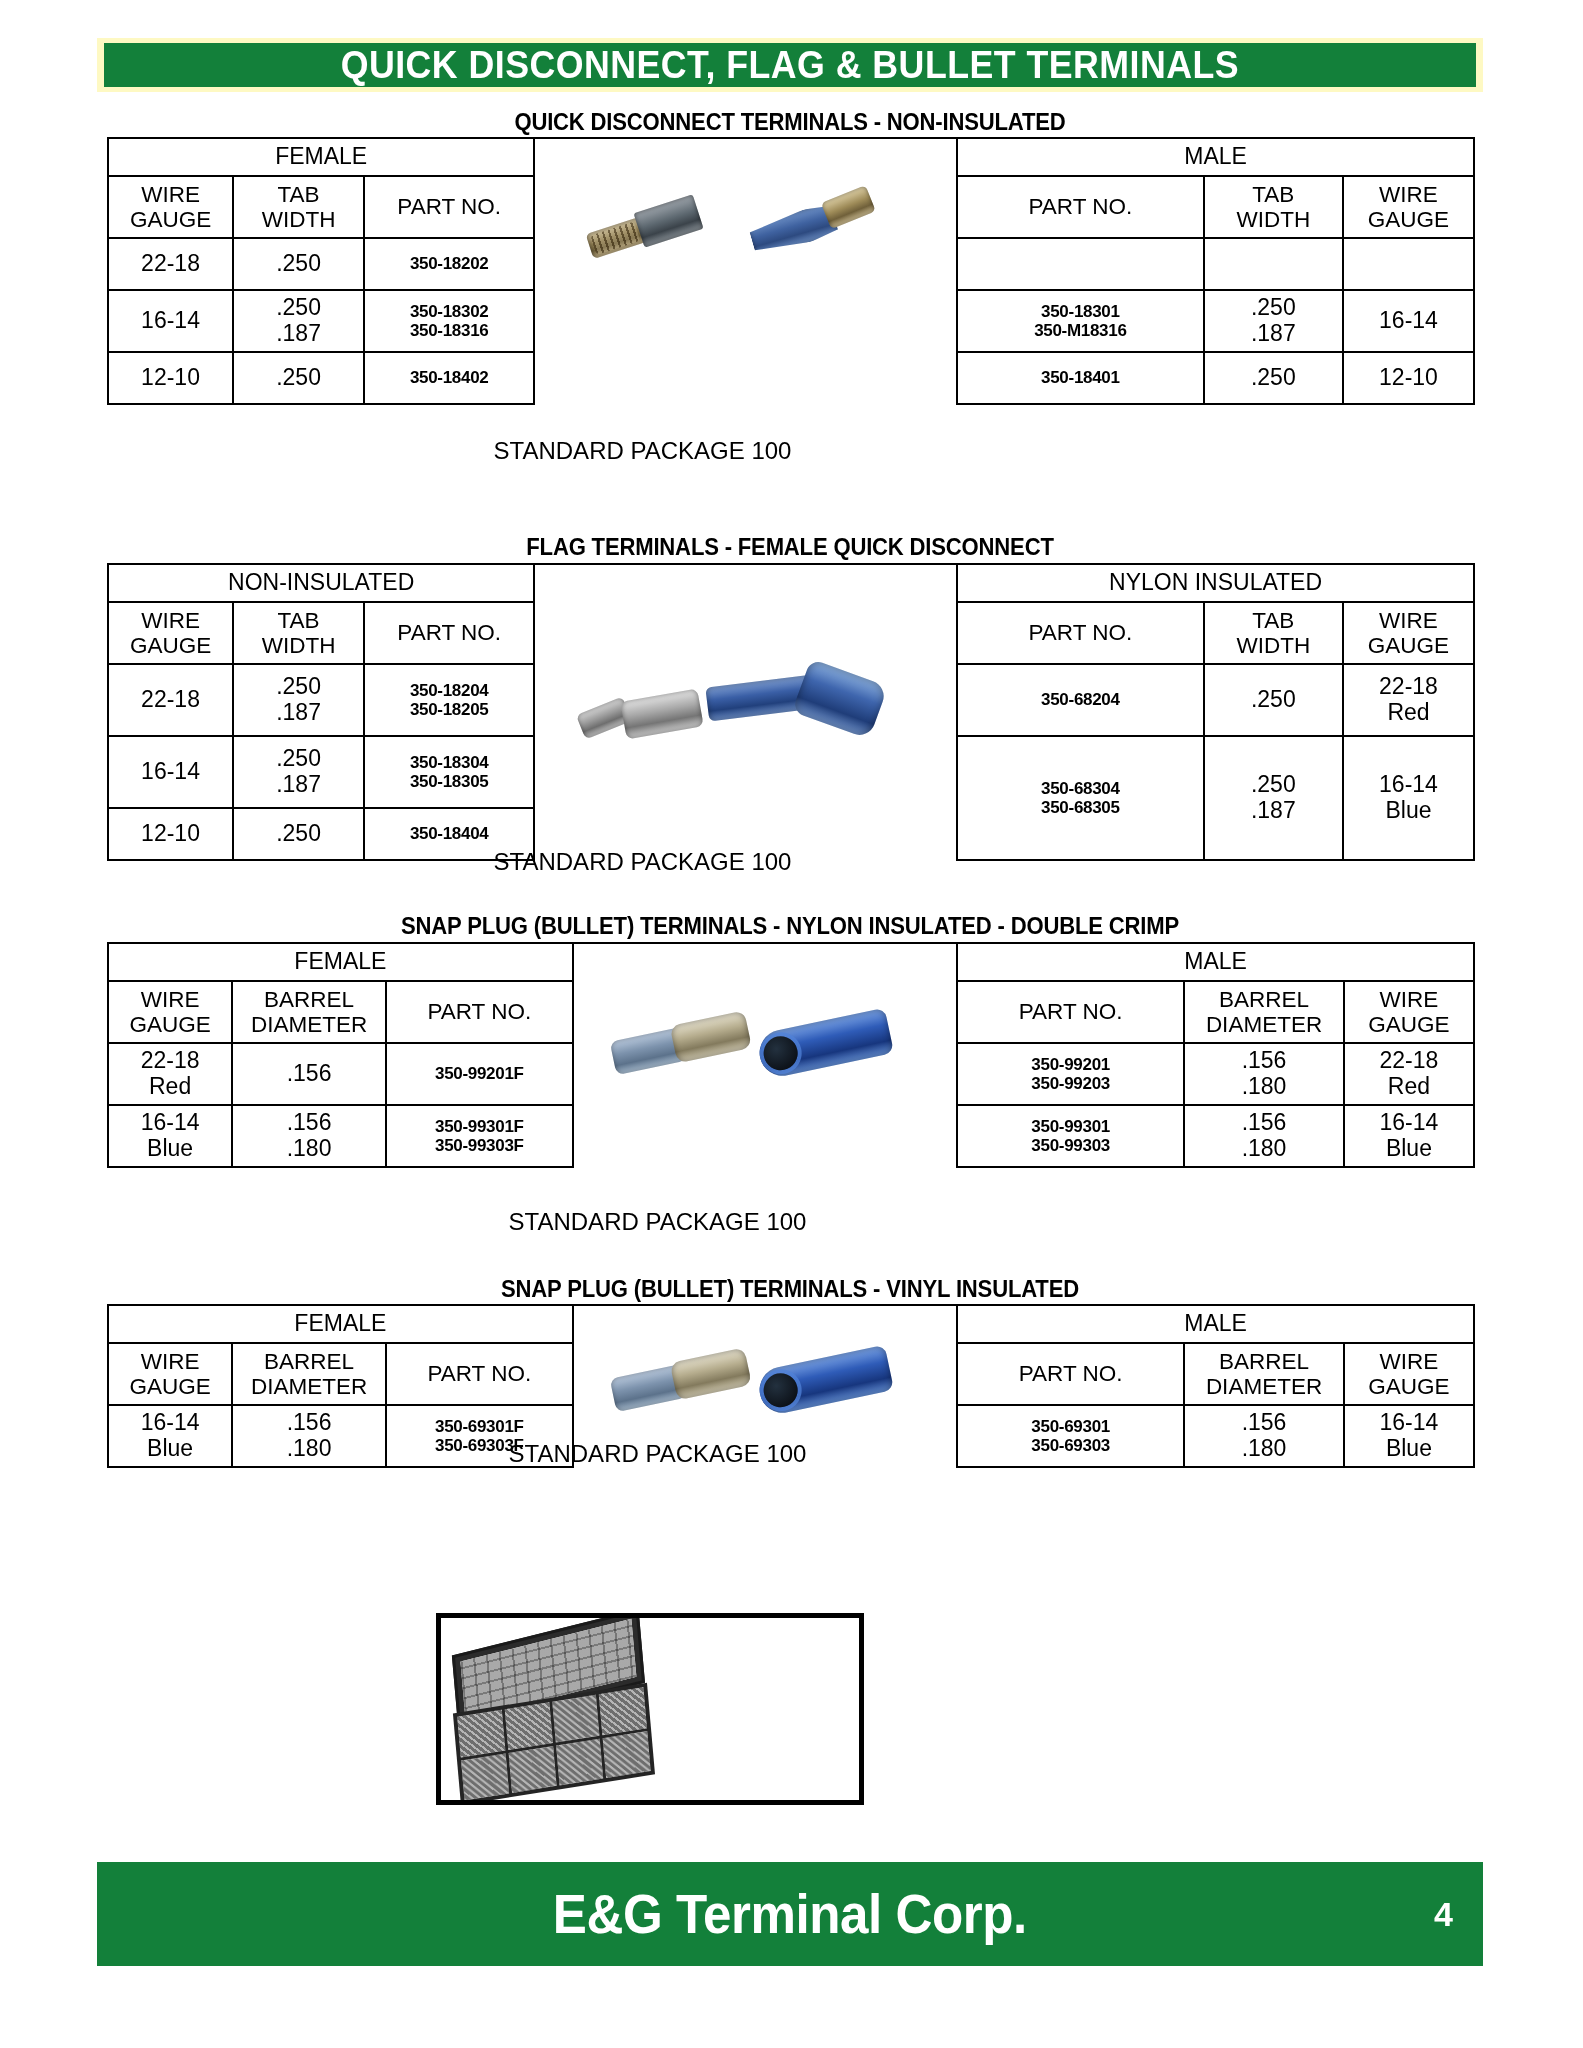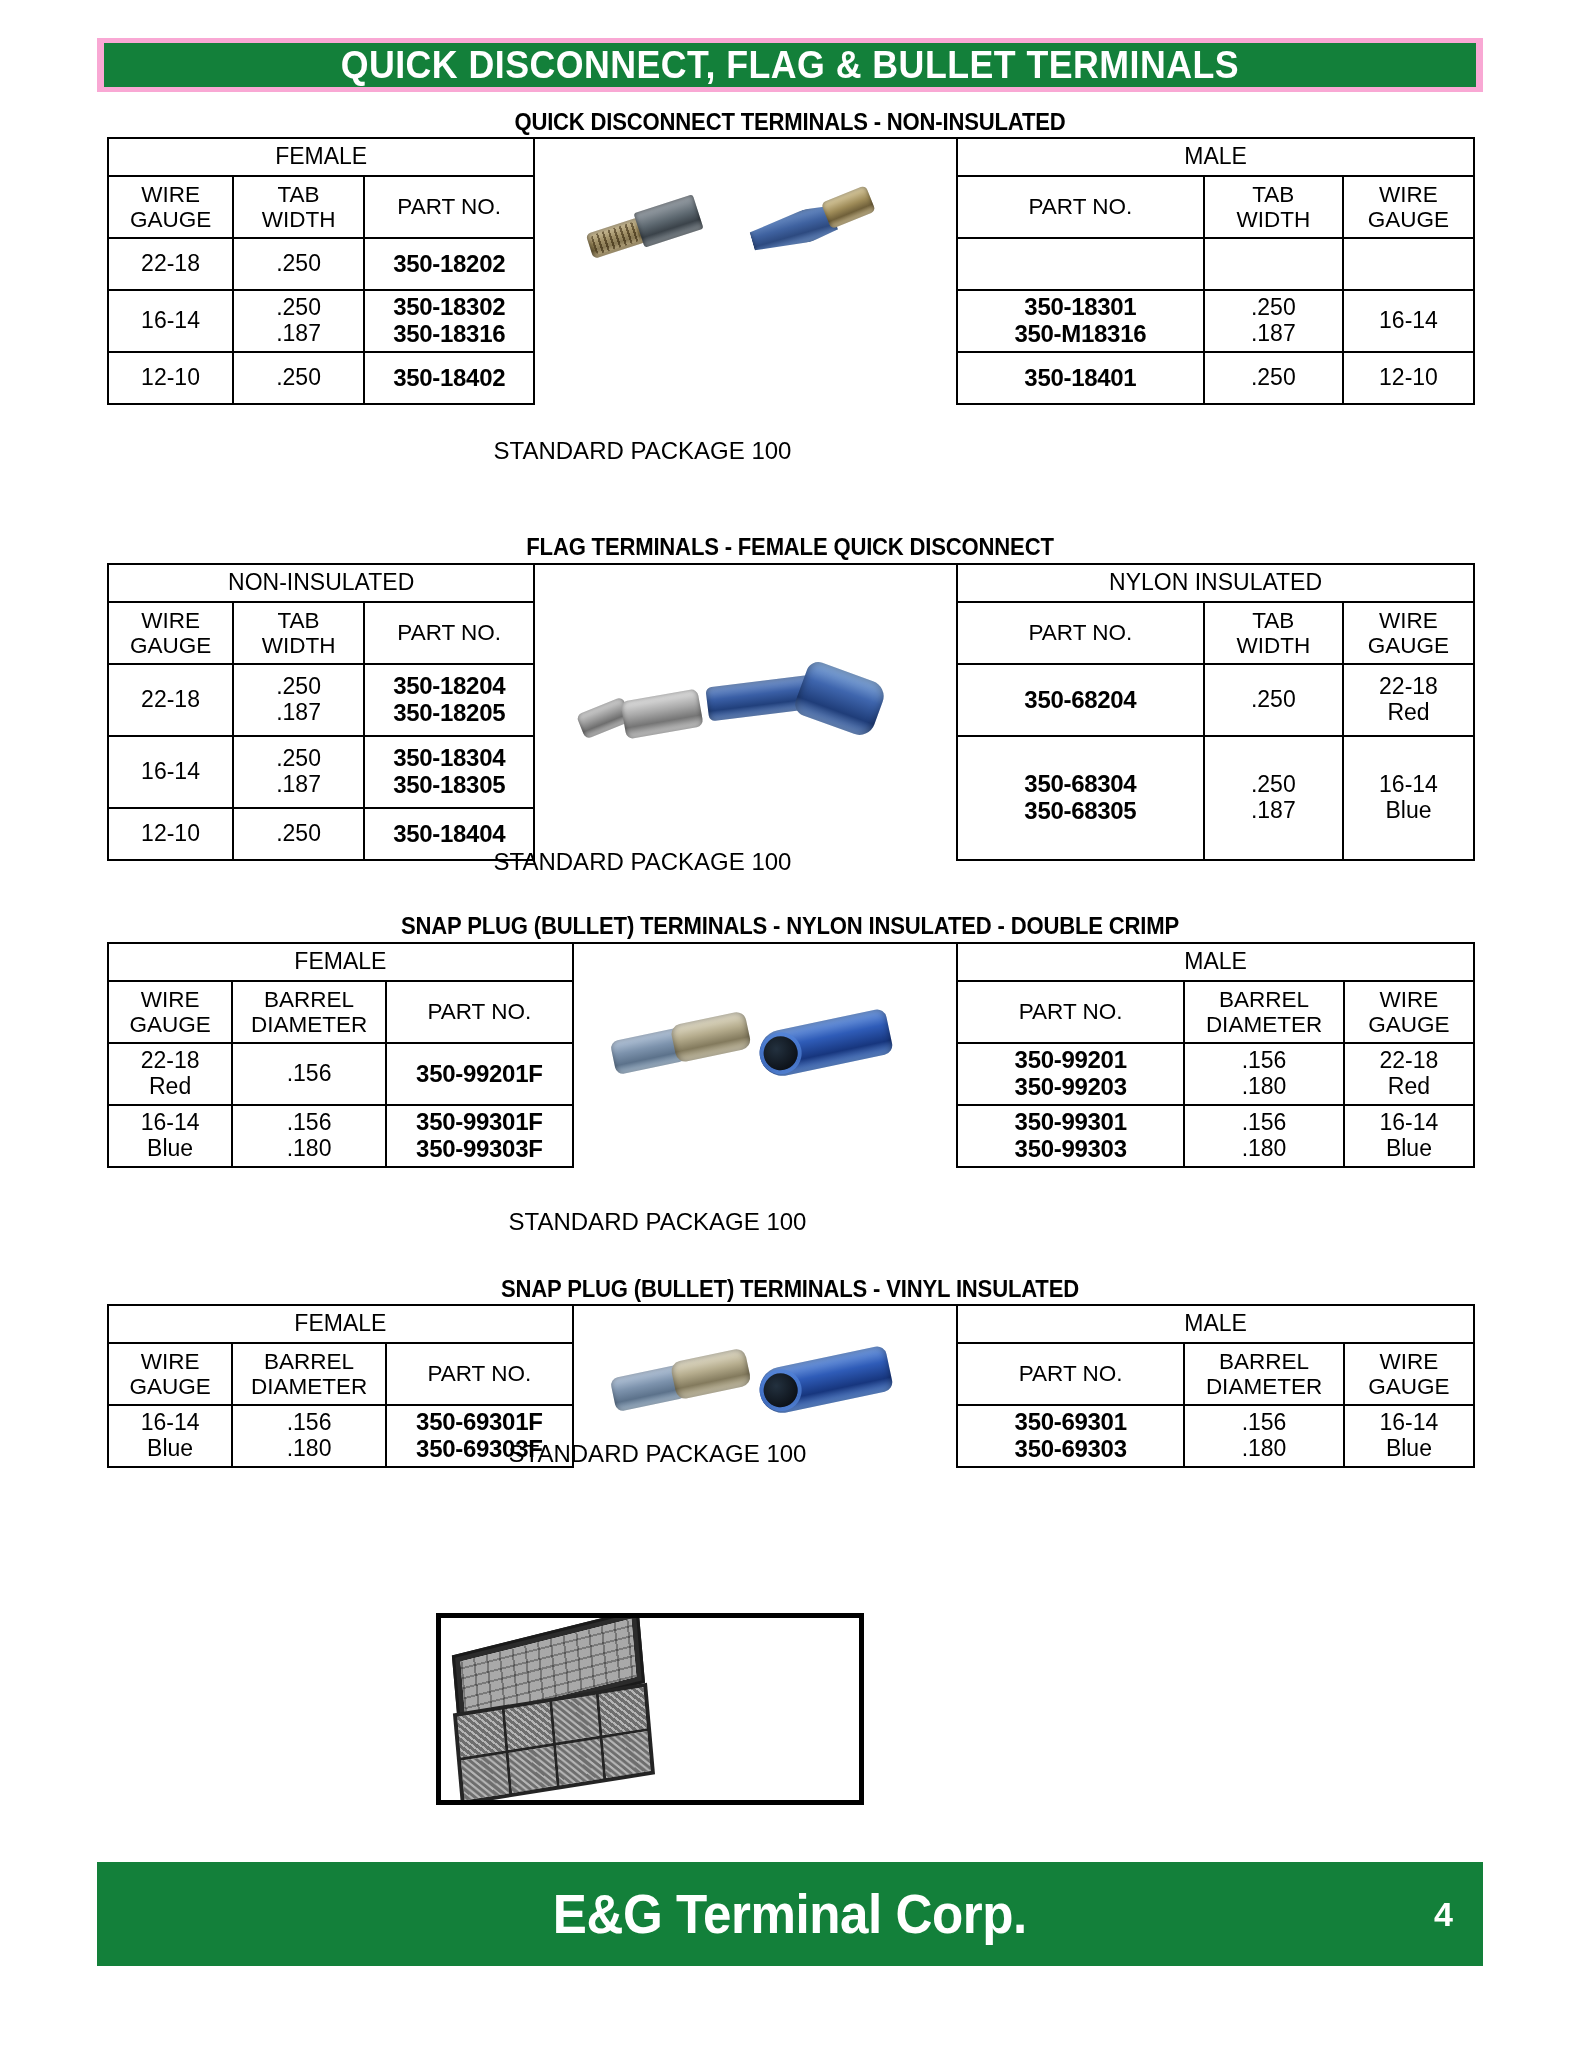--- a/index.html
+++ b/index.html
@@ -16,21 +16,21 @@
     overflow: hidden;
   }
 
   
   .header-banner {
     position: absolute;
     left: 97px;
     top: 38px;
     width: 1386px;
     height: 54px;
-    background: #f9a8d4;
+    background: #fef9c3;
     box-sizing: border-box;
     padding: 5px 7px;
   }
   .header-banner-inner {
     width: 100%;
     height: 100%;
     background: #13803a;
     display: flex;
     align-items: center;
     justify-content: center;
@@ -75,21 +75,21 @@
     font-weight: normal;
   }
   .tbl td.grp {
     font-size: 23px;
   }
   .tbl td.hd {
     font-size: 22.5px;
   }
   .tbl td.pn {
     font-weight: bold;
-    font-size: 24px;
+    font-size: 17px;
     letter-spacing: -0.3px;
   }
   .tbl td.pic {
     border-left: 2px solid #000;
     border-right: 2px solid #000;
     border-top: none;
     border-bottom: none;
     position: relative;
   }
   .tbl td.pic-top {

